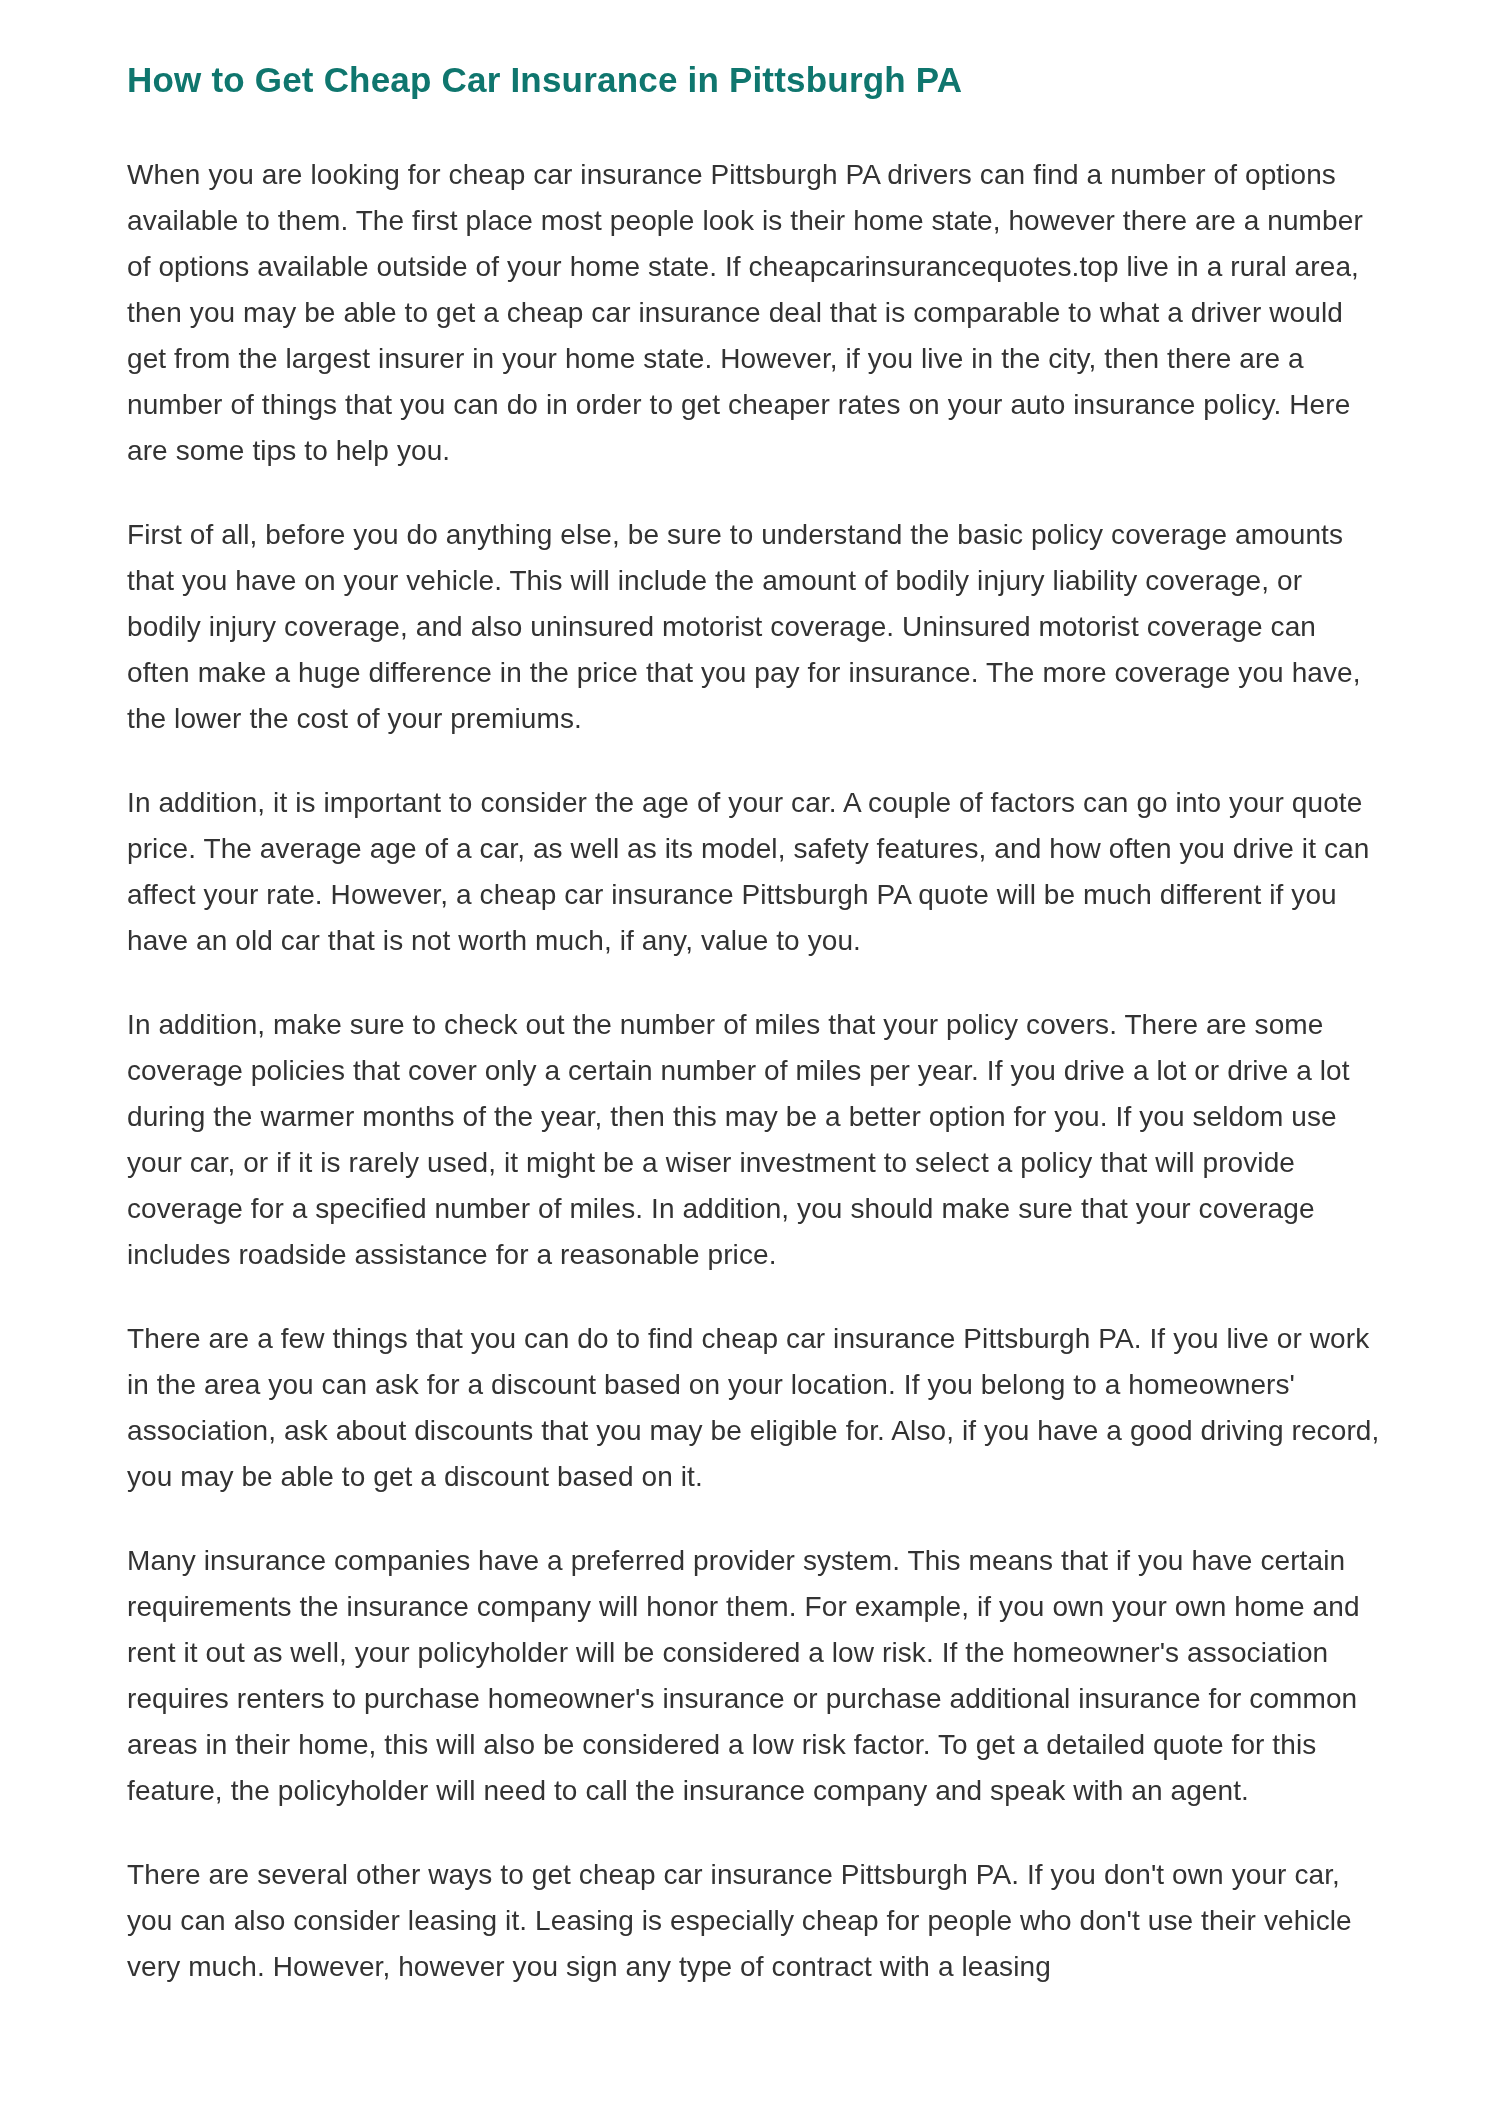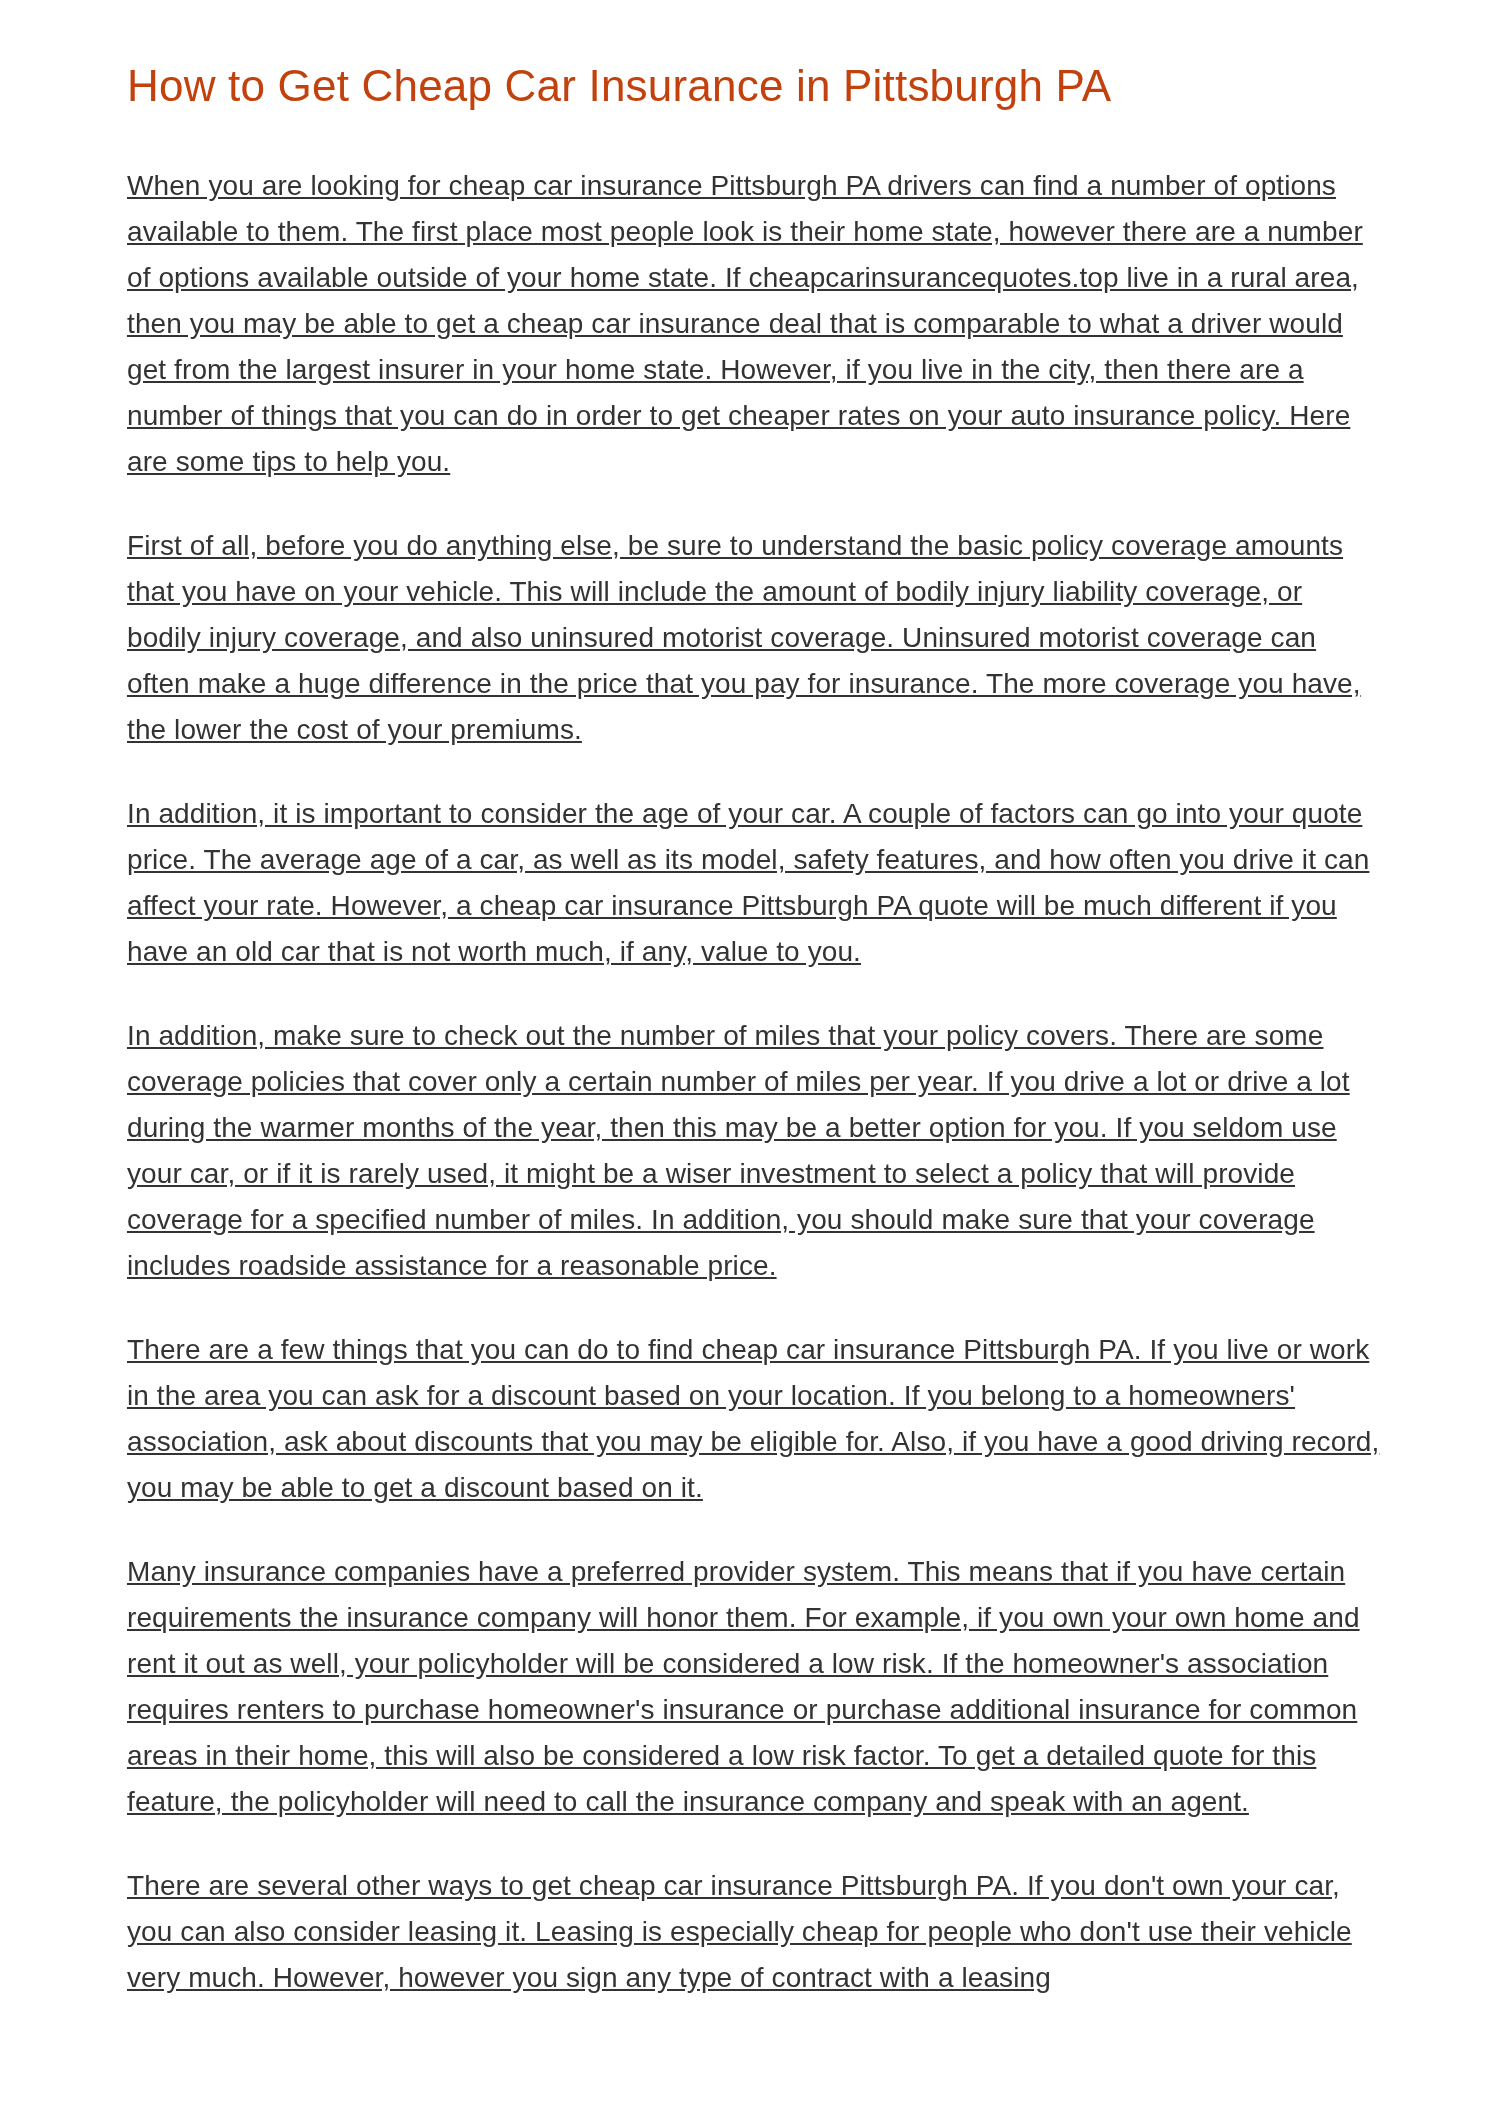--- a/index.html
+++ b/index.html
@@ -11,35 +11,34 @@
     height: 2123px;
     background: #ffffff;
     overflow: hidden;
     font-family: "Liberation Sans", sans-serif;
     box-sizing: border-box;
   }
   main.article {
     padding: 58px 118px 0 127px;
   }
   h1.page-title {
-    font-size: 44px;
+    font-size: 35px;
     line-height: 1.25;
-    font-weight: 400;
-    color: #c2410c;
+    font-weight: 700;
+    color: #0f766e;
     margin: 0 0 50px 0;
     letter-spacing: 0.2px;
   }
   p.body-paragraph {
     font-size: 28px;
     line-height: 46px;
     color: #333333;
     margin: 0 0 38px 0;
     max-width: 1255px;
     letter-spacing: 0.1px;
-    text-decoration: underline;
   }
 </style>
 </head>
 <body>
 
 <main class="article">
   <h1 class="page-title">How to Get Cheap Car Insurance in Pittsburgh PA</h1>
 
   <p class="body-paragraph">When you are looking for cheap car insurance Pittsburgh PA drivers can find a number of options available to them. The first place most people look is their home state, however there are a number of options available outside of your home state. If cheapcarinsurancequotes.top live in a rural area, then you may be able to get a cheap car insurance deal that is comparable to what a driver would get from the largest insurer in your home state. However, if you live in the city, then there are a number of things that you can do in order to get cheaper rates on your auto insurance policy. Here are some tips to help you.</p>
 

